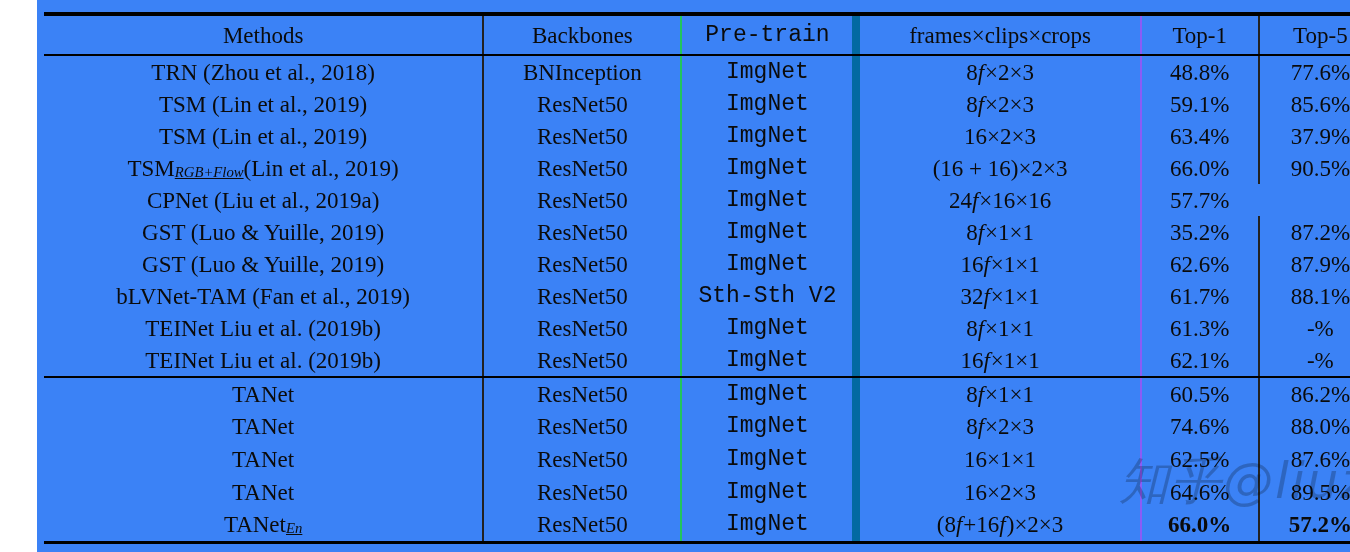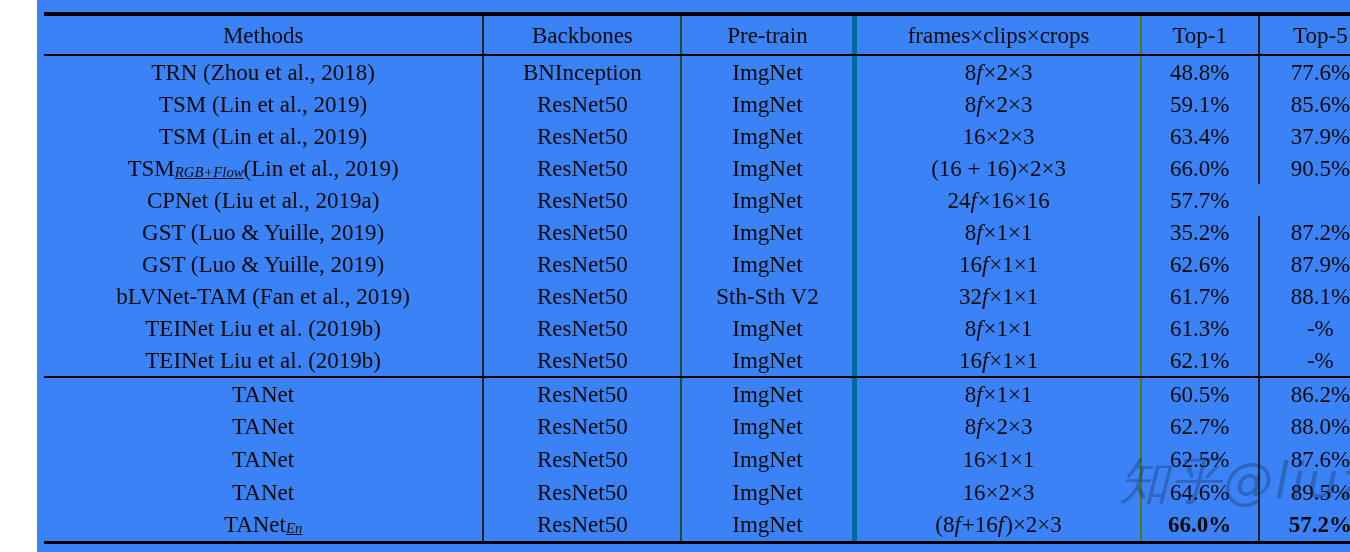--- a/index.html
+++ b/index.html
@@ -31,23 +31,23 @@
     display: flex;
     align-items: center;
     justify-content: center;
     font-size: 23px;
     line-height: 1;
     white-space: nowrap;
     overflow: hidden;
   }
   .c0 { width: 32.78%; }
   .c1 { width: 14.82%; border-left: 2px solid #222; }
-  .c2 { width: 12.87%; border-left: 2px solid #14532d; }
-  .c3 { width: 21.48%; border-left: 5px solid #0369a1; }
-  .c4 { width: 8.83%;  border-left: 2px solid #4d7c0f; }
+  .c2 { width: 12.87%; border-left: 2px solid #22c55e; font-family: Liberation Mono, monospace; }
+  .c3 { width: 21.48%; border-left: 8px solid #0369a1; }
+  .c4 { width: 8.83%;  border-left: 2px solid #8b5cf6; }
   .c5 { width: 9.22%;  border-left: 2px solid #222; }
   .cell i { font-style: italic; padding-right: 1px; }
   .cell b { font-weight: bold; }
   .cell sub {
     font-style: italic;
     font-size: 64%;
     line-height: 1;
     position: relative;
     top: 4px;
     text-decoration: underline;
@@ -176,21 +176,21 @@
           <div class="cell c2">ImgNet</div>
           <div class="cell c3">8<i>f</i>×1×1</div>
           <div class="cell c4">60.5%</div>
           <div class="cell c5">86.2%</div>
         </div>
         <div class="row">
           <div class="cell c0">TANet</div>
           <div class="cell c1">ResNet50</div>
           <div class="cell c2">ImgNet</div>
           <div class="cell c3">8<i>f</i>×2×3</div>
-          <div class="cell c4">62.7%</div>
+          <div class="cell c4">74.6%</div>
           <div class="cell c5">88.0%</div>
         </div>
         <div class="row">
           <div class="cell c0">TANet</div>
           <div class="cell c1">ResNet50</div>
           <div class="cell c2">ImgNet</div>
           <div class="cell c3">16×1×1</div>
           <div class="cell c4">62.5%</div>
           <div class="cell c5">87.6%</div>
         </div>

